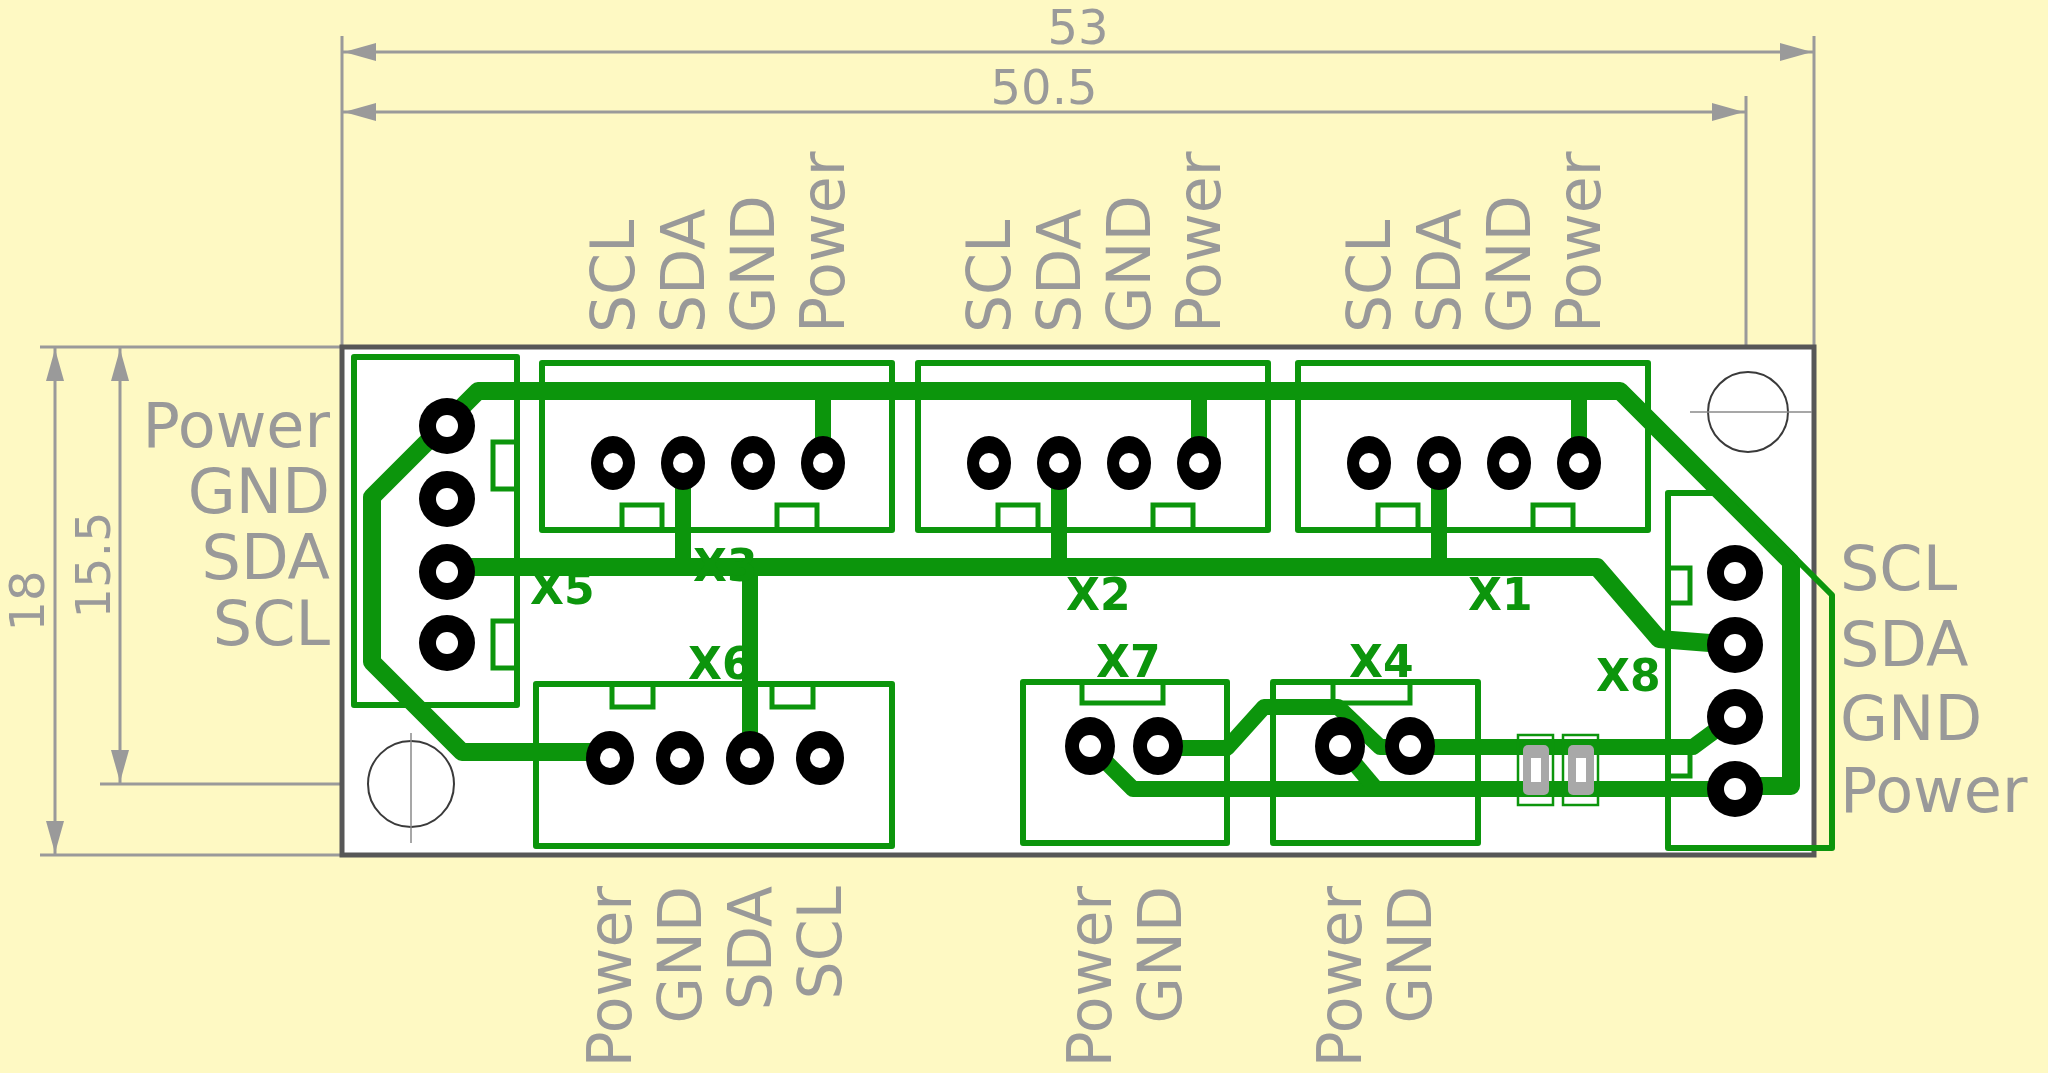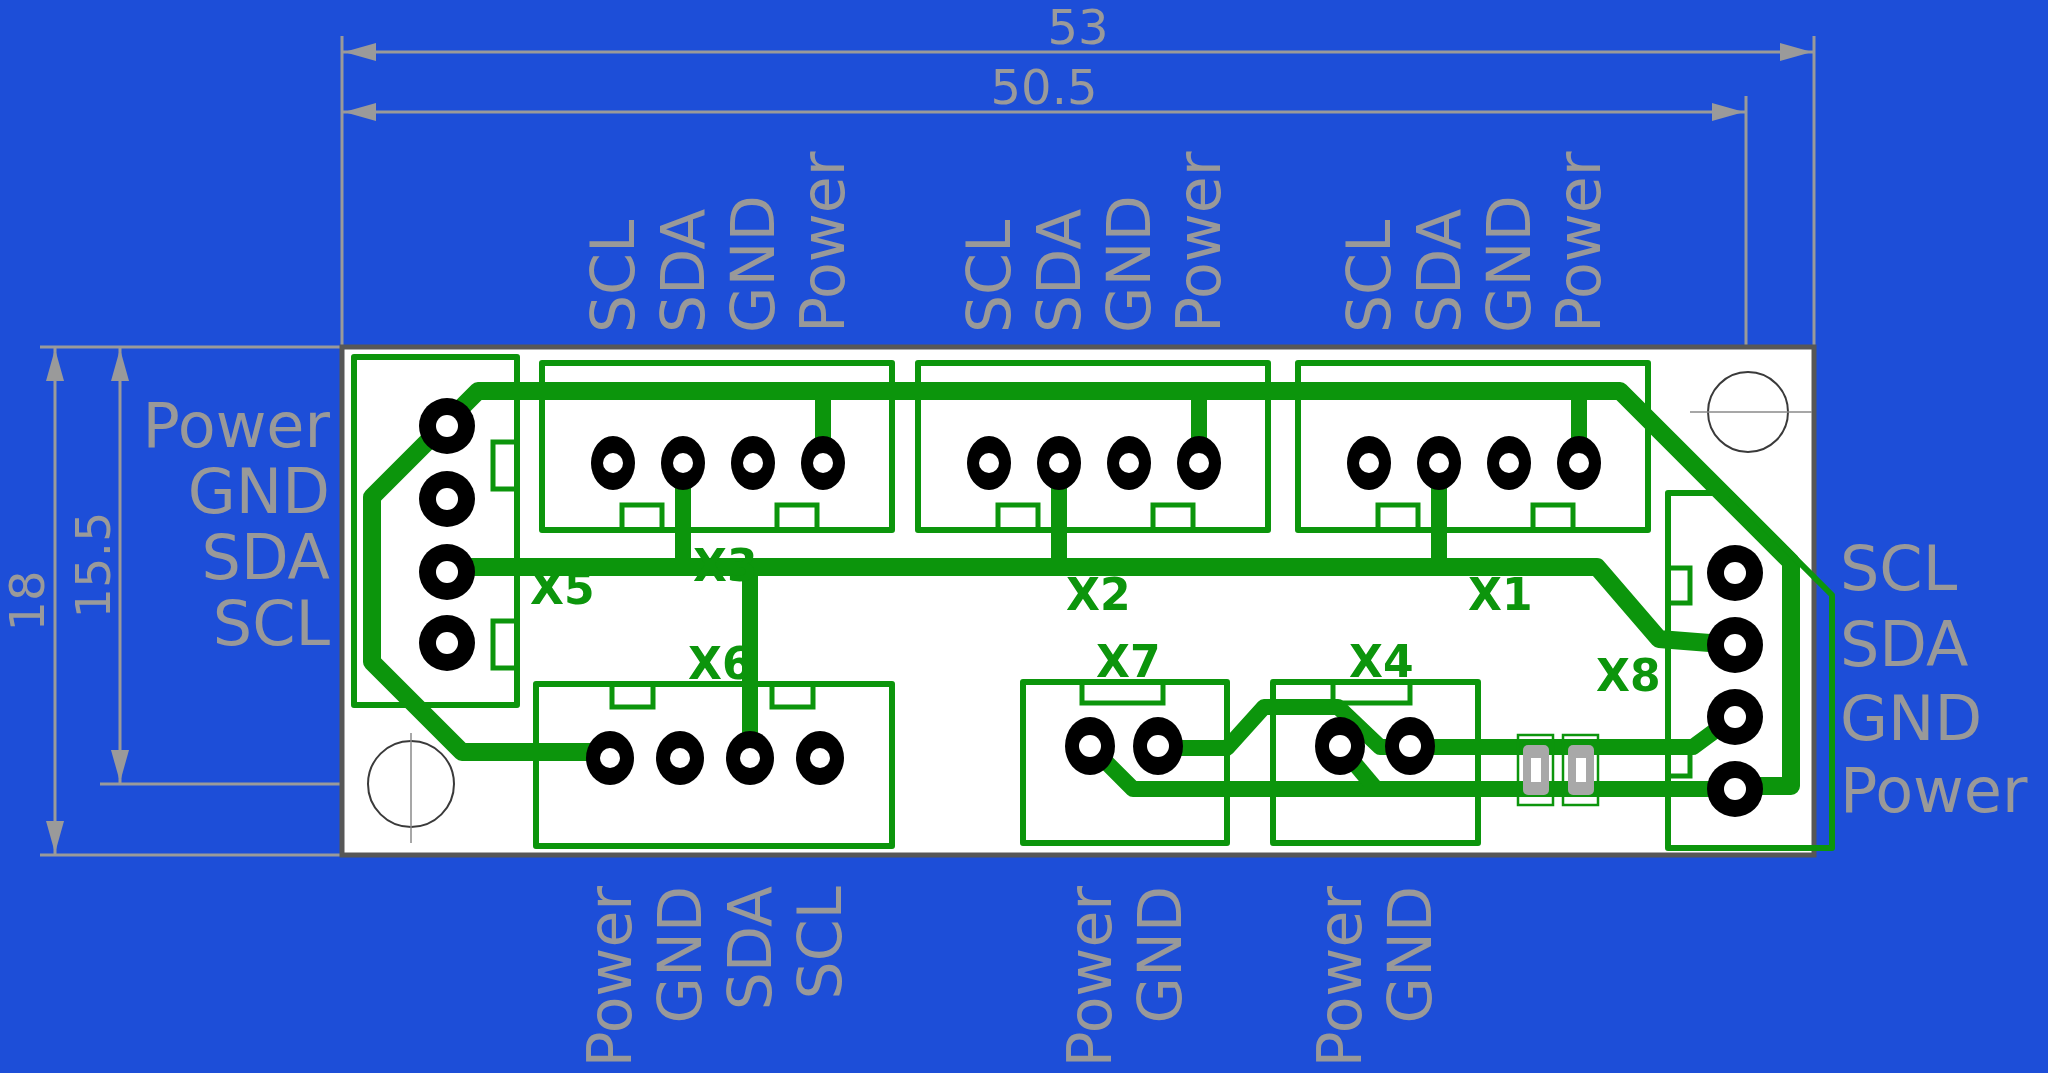--- a/index.html
+++ b/index.html
@@ -1,16 +1,16 @@
 <!DOCTYPE html>
 <html><head>
 <meta charset="utf-8">
 <style>
   html,body{margin:0;padding:0;background:#ffffff;}
-  .stage{position:relative;width:2048px;height:1073px;background:#1d4ed8;overflow:hidden;
+  .stage{position:relative;width:2048px;height:1073px;background:#fef9c3;overflow:hidden;
          font-family:"DejaVu Sans", sans-serif;}
   svg{display:block}
   text{font-family:"DejaVu Sans", sans-serif;}
   .dimtxt{fill:#9a9a9a;font-size:48px;}
   .pinlbl{fill:#999999;font-size:62px;}
   .toplbl{fill:#999999;font-size:60px;}
   .desig{fill:#0c950c;font-size:44px;font-weight:bold;}
 </style>
 </head>
 <body>

